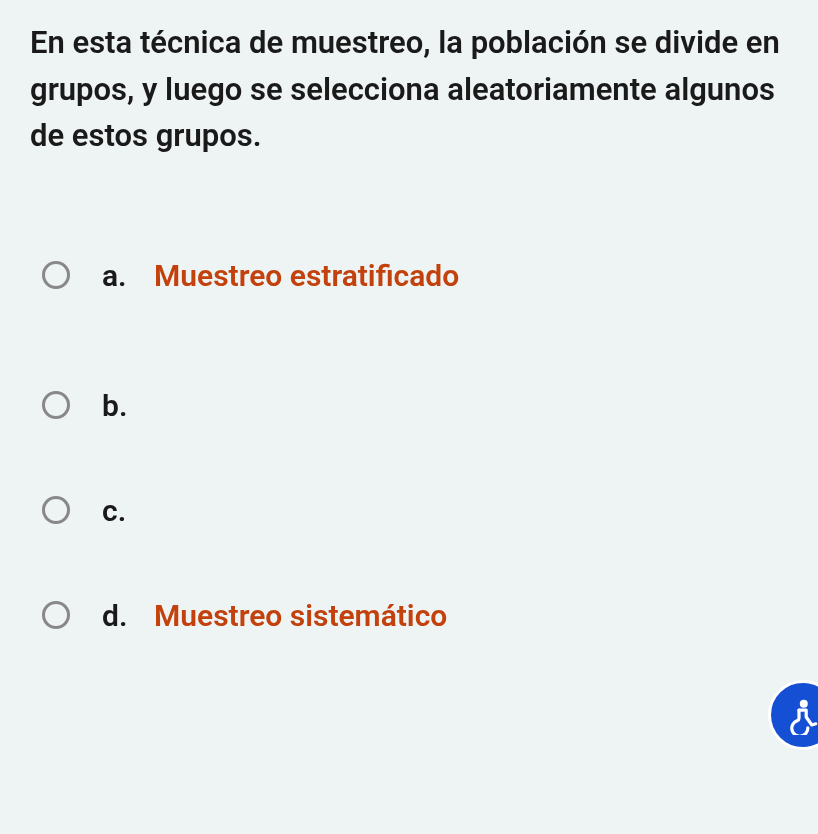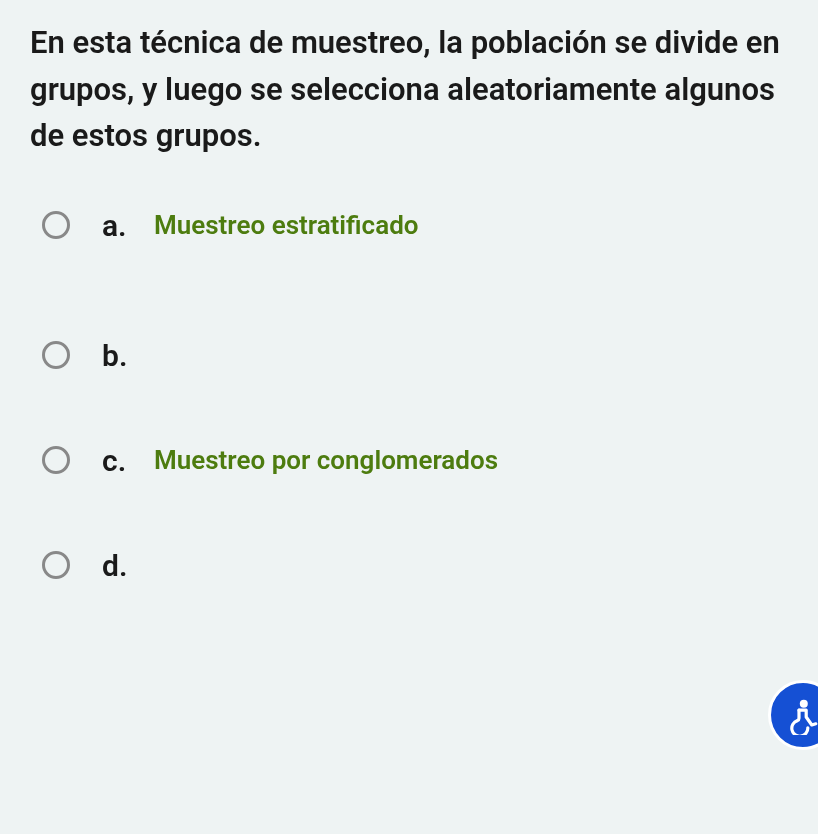--- a/index.html
+++ b/index.html
@@ -14,21 +14,21 @@
       height: 834px;
       position: relative;
       padding: 20px 30px;
       overflow: hidden;
     }
     .question-text {
       font-size: 31px;
       font-weight: 600;
       color: #1a1a1a;
       line-height: 1.5;
-      margin-bottom: 48px;
+      margin-bottom: 98px;
     }
     .options {
       display: flex;
       flex-direction: column;
     }
     .option {
       display: flex;
       align-items: center;
       margin-bottom: 95px;
     }
@@ -52,23 +52,23 @@
       cursor: pointer;
     }
     .option-letter {
       font-size: 30px;
       font-weight: 600;
       color: #1a1a1a;
       margin-left: 32px;
       min-width: 40px;
     }
     .option-text {
-      font-size: 26px;
+      font-size: 30px;
       font-weight: 600;
-      color: #4d7c0f;
+      color: #c2410c;
       margin-left: 12px;
     }
     .accessibility-badge {
       position: absolute;
       right: -20px;
       top: 680px;
       width: 70px;
       height: 70px;
       background-color: #1550d4;
       border-radius: 50%;
@@ -94,25 +94,25 @@
     <span class="option-letter">a.</span>
     <span class="option-text">Muestreo estratificado</span>
   </div>
   <div class="option">
     <div class="radio"></div>
     <span class="option-letter">b.</span>
   </div>
   <div class="option">
     <div class="radio"></div>
     <span class="option-letter">c.</span>
-    <span class="option-text">Muestreo por conglomerados</span>
   </div>
   <div class="option">
     <div class="radio"></div>
     <span class="option-letter">d.</span>
+    <span class="option-text">Muestreo sistemático</span>
   </div>
 </div>
 
 <div class="accessibility-badge">
   <svg class="accessibility-icon" viewBox="0 0 100 100" fill="none">
     <circle cx="52" cy="22" r="10" fill="#fff"></circle>
     <path d="M 40 38 L 40 58 Q 40 62 36 64 A 20 20 0 1 0 62 82" stroke="#fff" stroke-width="8" fill="none" stroke-linecap="round"></path>
     <path d="M 40 38 L 58 38 L 58 55 L 72 75 L 82 72" stroke="#fff" stroke-width="8" fill="none" stroke-linecap="round" stroke-linejoin="round"></path>
   </svg>
 </div>

